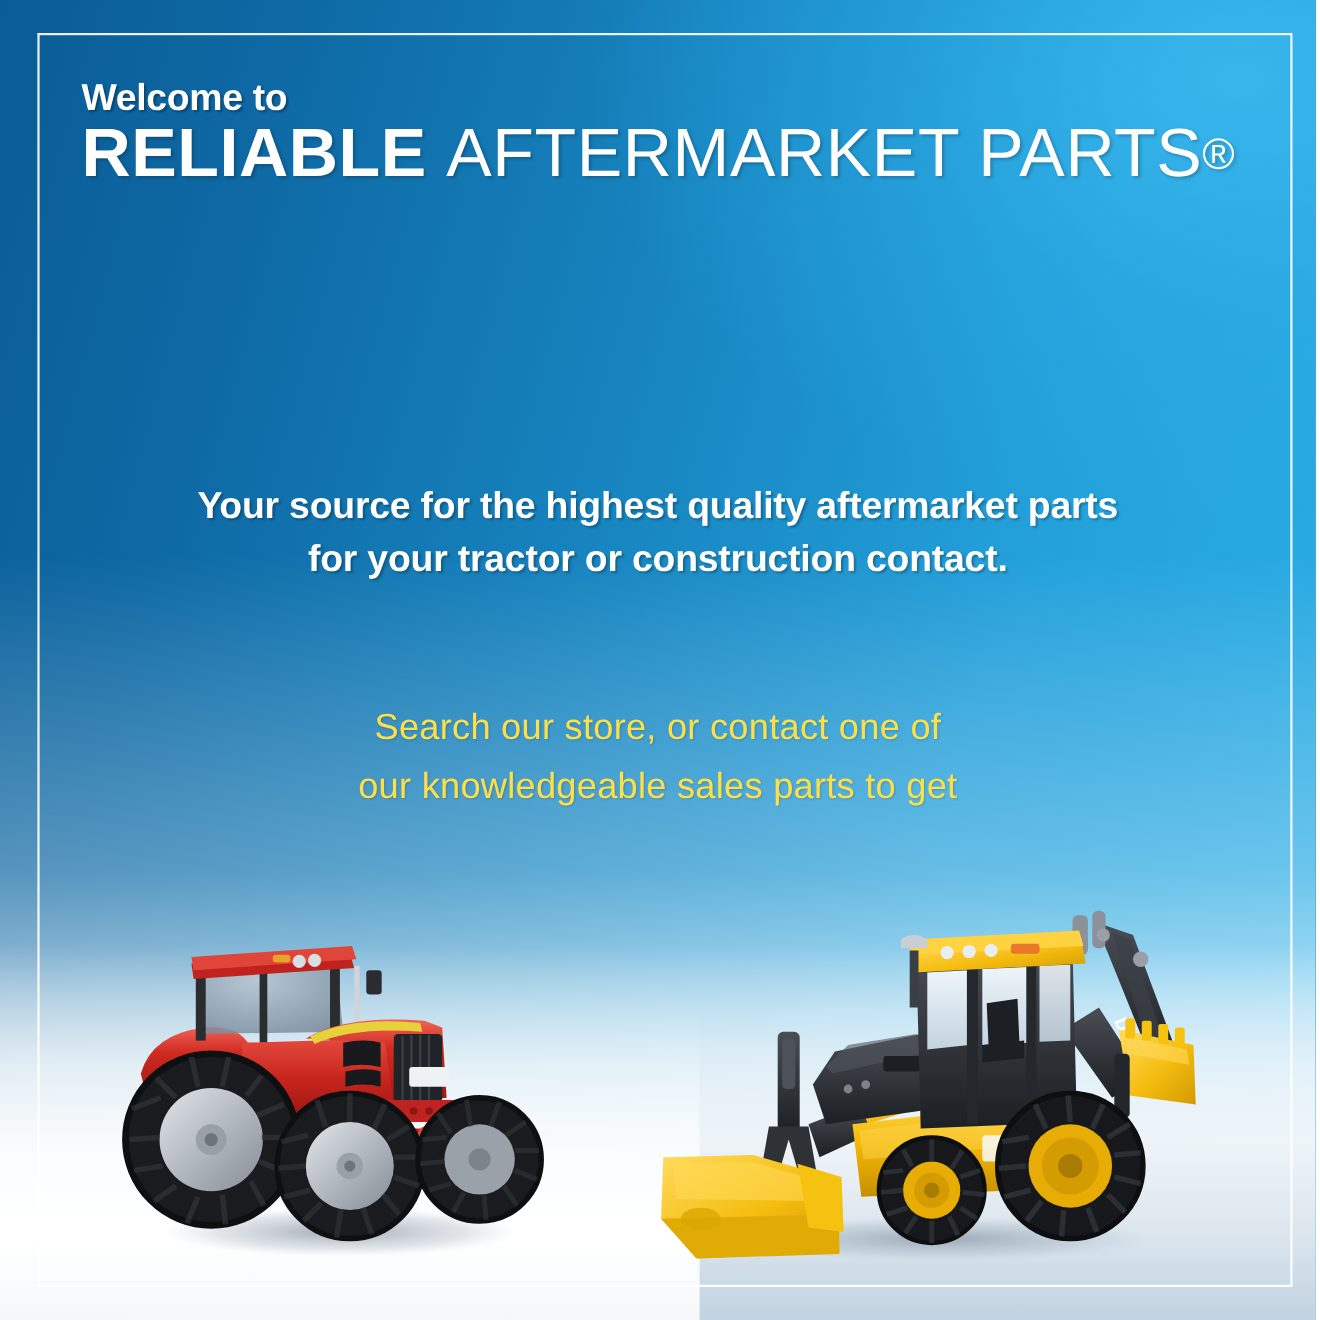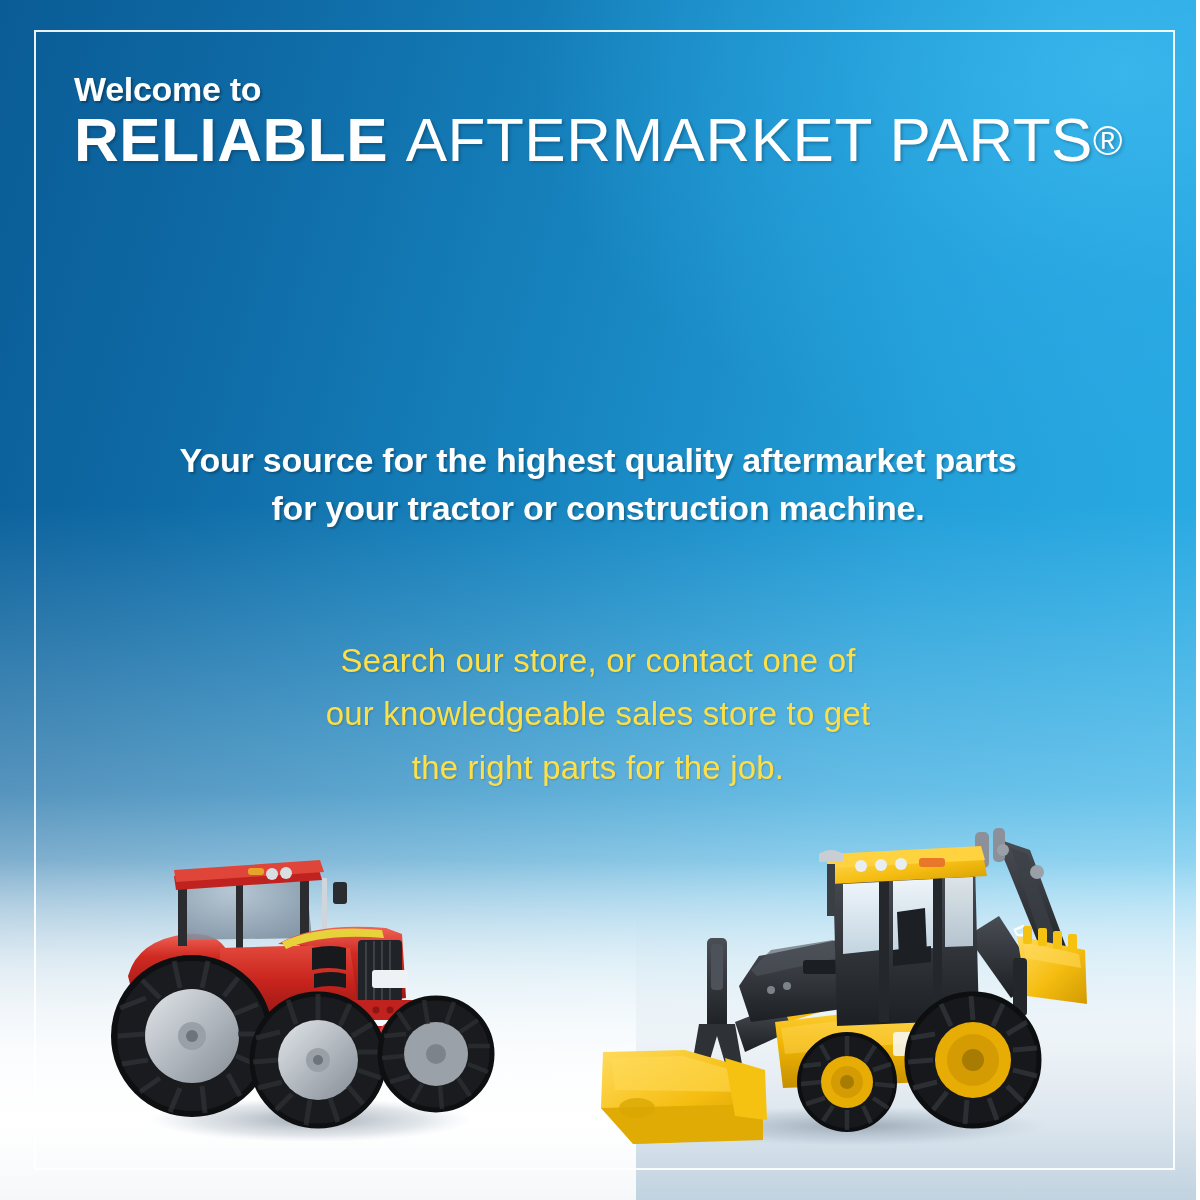--- a/index.html
+++ b/index.html
@@ -171,27 +171,26 @@
 
   <div class="header-block">
     <div class="welcome">Welcome to</div>
     <div class="brand-line">
       <span class="brand-bold">RELIABLE</span><span class="brand-light">&nbsp;</span><span class="brand-light">AFTERMARKET PARTS</span><span class="brand-reg">®</span>
     </div>
   </div>
 
   <div class="tagline">
     <span class="ln">Your source for the highest quality aftermarket parts</span>
-    <span class="ln">for your tractor or construction machine.</span>
+    <span class="ln">for your tractor or construction contact.</span>
   </div>
 
   <div class="subtext">
     <span class="ln">Search our store, or contact one of</span>
-    <span class="ln">our knowledgeable sales store to get</span>
-    <span class="ln">the right parts for the job.</span>
+    <span class="ln">our knowledgeable sales parts to get</span>
   </div>
 
   <div class="machine" id="tractor-figure">
     <svg viewBox="0 0 410 300" xmlns="http://www.w3.org/2000/svg">
       <defs>
         <linearGradient id="tBody" x1="0" y1="0" x2="0" y2="1">
           <stop offset="0%" stop-color="#e34a3c"></stop>
           <stop offset="45%" stop-color="#c8241d"></stop>
           <stop offset="100%" stop-color="#8d1512"></stop>
         </linearGradient>

